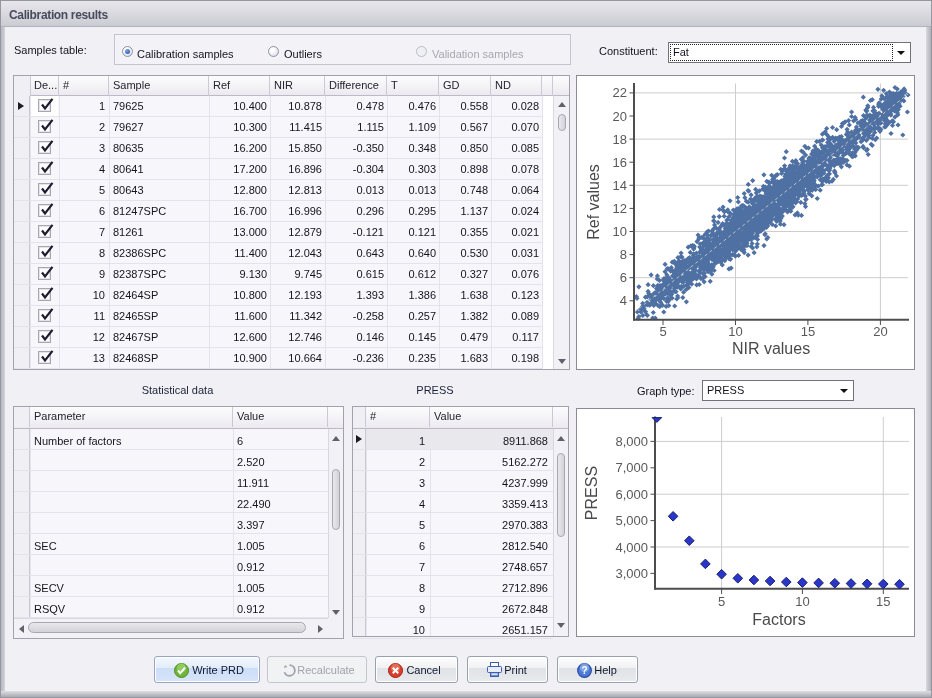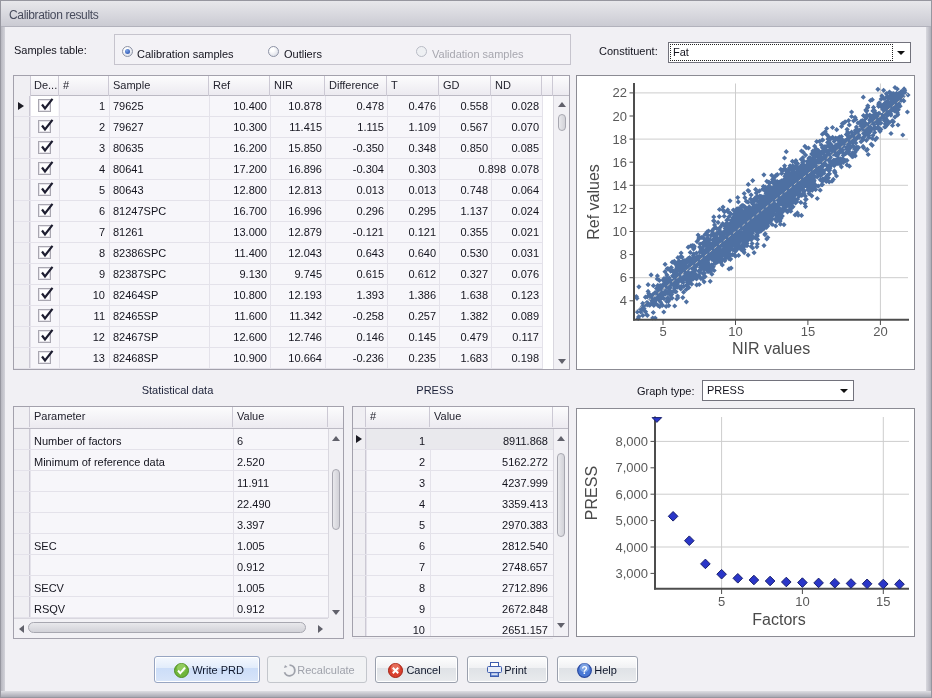--- a/index.html
+++ b/index.html
@@ -4,21 +4,21 @@
 html,body{width:932px;height:698px;overflow:hidden}
 body{font-family:"Liberation Sans",sans-serif;font-size:11px;background:#f1f0f4;position:relative;color:#14141e}
 .abs{position:absolute}
 
 #frame{left:0;top:0;width:932px;height:698px;border:1px solid #96969f;z-index:50;pointer-events:none}
 #frameL{left:1px;top:27px;width:4px;height:666px;background:linear-gradient(90deg,#b7b7bf,#d3d3da)}
 #frameR{left:926px;top:27px;width:5px;height:666px;background:linear-gradient(90deg,#d9d9df,#b0b0ba)}
 #frameB{left:1px;top:691px;width:930px;height:6px;background:linear-gradient(#dedee3,#a9a9b3)}
 
 #title{left:1px;top:1px;width:930px;height:26px;background:linear-gradient(#e7e7eb,#cbcbd3);border-bottom:1px solid #b2b2bc}
-#title span{position:absolute;left:8px;top:7px;font-size:12px;font-weight:normal;color:#474b5c;letter-spacing:-0.35px}
+#title span{position:absolute;left:8px;top:7px;font-size:12px;font-weight:bold;color:#474b5c;letter-spacing:-0.35px}
 
 #lblSamples{left:14px;top:44px}
 #radioPanel{left:114px;top:34px;width:457px;height:31px;background:#f3f2f6;border:1px solid #c6c4cd}
 .radio{position:absolute;width:11px;height:11px;border-radius:50%;border:1px solid #8d93a5;background:radial-gradient(circle at 35% 30%,#fff 20%,#e8eaf0 60%,#cfd3dd)}
 .radio.sel::after{content:"";position:absolute;left:2px;top:2px;width:5px;height:5px;border-radius:50%;background:radial-gradient(circle at 35% 30%,#7da4e6,#1f47a8)}
 .radio.dis{border-color:#b9bcc6;background:#eef0f3}
 #lblConstituent{left:599px;top:45px}
 .combo{position:absolute;background:#fff;border:1px solid #72727c}
 .combo .txt{position:absolute;left:4px;top:3px}
 .combo .btn{position:absolute;right:1px;top:1px;bottom:1px;width:16px;background:#fff}
@@ -166,21 +166,21 @@
       <svg width="16" height="16" viewBox="0 0 16 16">
         <path d="M3 7.5l3 4L13.5 1.8" fill="none" stroke="#1d1d30" stroke-width="2.2"></path>
       </svg>
     </div>
     <div class="cell num" style="left:45px;top:87px;width:46px;height:15px">4</div>
     <div class="cell" style="left:99px;top:87px;width:92px;height:15px">80641</div>
     <div class="cell num" style="left:195px;top:87px;width:58px;height:15px">17.200</div>
     <div class="cell num" style="left:256px;top:87px;width:52px;height:15px">16.896</div>
     <div class="cell num" style="left:311px;top:87px;width:59px;height:15px">-0.304</div>
     <div class="cell num" style="left:373px;top:87px;width:49px;height:15px">0.303</div>
-    <div class="cell num" style="left:443px;top:87px;width:49px;height:15px">0.898</div>
+    <div class="cell num" style="left:425px;top:87px;width:49px;height:15px">0.898</div>
     <div class="cell num" style="left:477px;top:87px;width:48px;height:15px">0.078</div>
     <div class="hrow" style="top:103px;right:27px"></div>
     <div class="cb" style="left:24px;top:107px">
       <svg width="16" height="16" viewBox="0 0 16 16">
         <path d="M3 7.5l3 4L13.5 1.8" fill="none" stroke="#1d1d30" stroke-width="2.2"></path>
       </svg>
     </div>
     <div class="cell num" style="left:45px;top:108px;width:46px;height:15px">5</div>
     <div class="cell" style="left:99px;top:108px;width:92px;height:15px">80643</div>
     <div class="cell num" style="left:195px;top:108px;width:58px;height:15px">12.800</div>
@@ -368,21 +368,20 @@
     <div class="hc ind" style="left:0;width:16px"></div>
     <div class="hc" style="left:16px;width:203px">Parameter</div>
     <div class="hc" style="left:219px;width:95px">Value</div>
   </div>
   <div class="cell ind" style="left:0;top:22px;width:16px;height:189px"></div>
     <div class="vline" style="left:16px;top:22px;height:189px"></div>
     <div class="vline" style="left:219px;top:22px;height:189px"></div>
     <div class="cell" style="left:20px;top:28px;width:195px;height:15px">Number of factors</div>
     <div class="cell" style="left:223px;top:28px;width:88px;height:15px">6</div>
     <div class="hrow" style="top:42px;right:15px"></div>
-    <div class="cell" style="left:20px;top:49px;width:195px;height:15px">Minimum of reference data</div>
     <div class="cell" style="left:223px;top:49px;width:88px;height:15px">2.520</div>
     <div class="hrow" style="top:63px;right:15px"></div>
     <div class="cell" style="left:223px;top:70px;width:88px;height:15px">11.911</div>
     <div class="hrow" style="top:84px;right:15px"></div>
     <div class="cell" style="left:223px;top:91px;width:88px;height:15px">22.490</div>
     <div class="hrow" style="top:105px;right:15px"></div>
     <div class="cell" style="left:223px;top:112px;width:88px;height:15px">3.397</div>
     <div class="hrow" style="top:126px;right:15px"></div>
     <div class="cell" style="left:20px;top:133px;width:195px;height:15px">SEC</div>
     <div class="cell" style="left:223px;top:133px;width:88px;height:15px">1.005</div>

